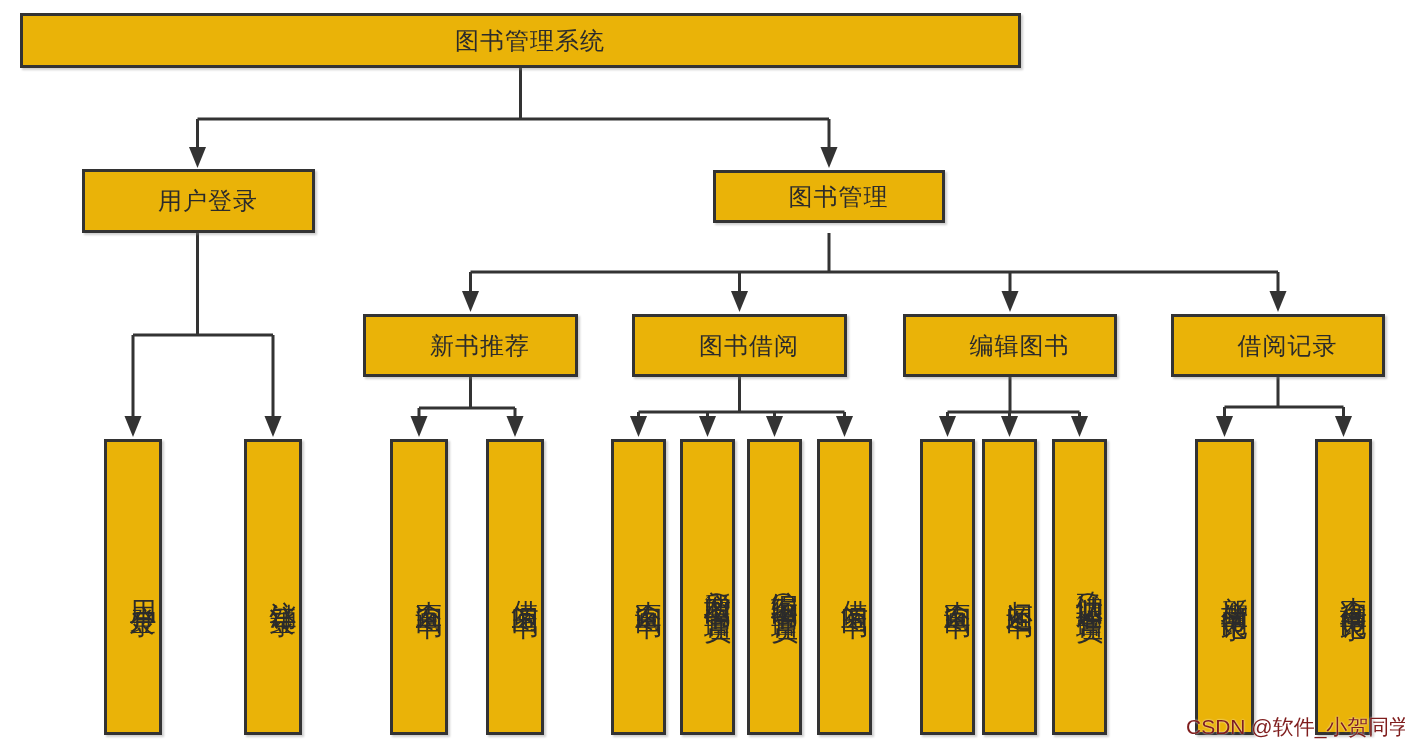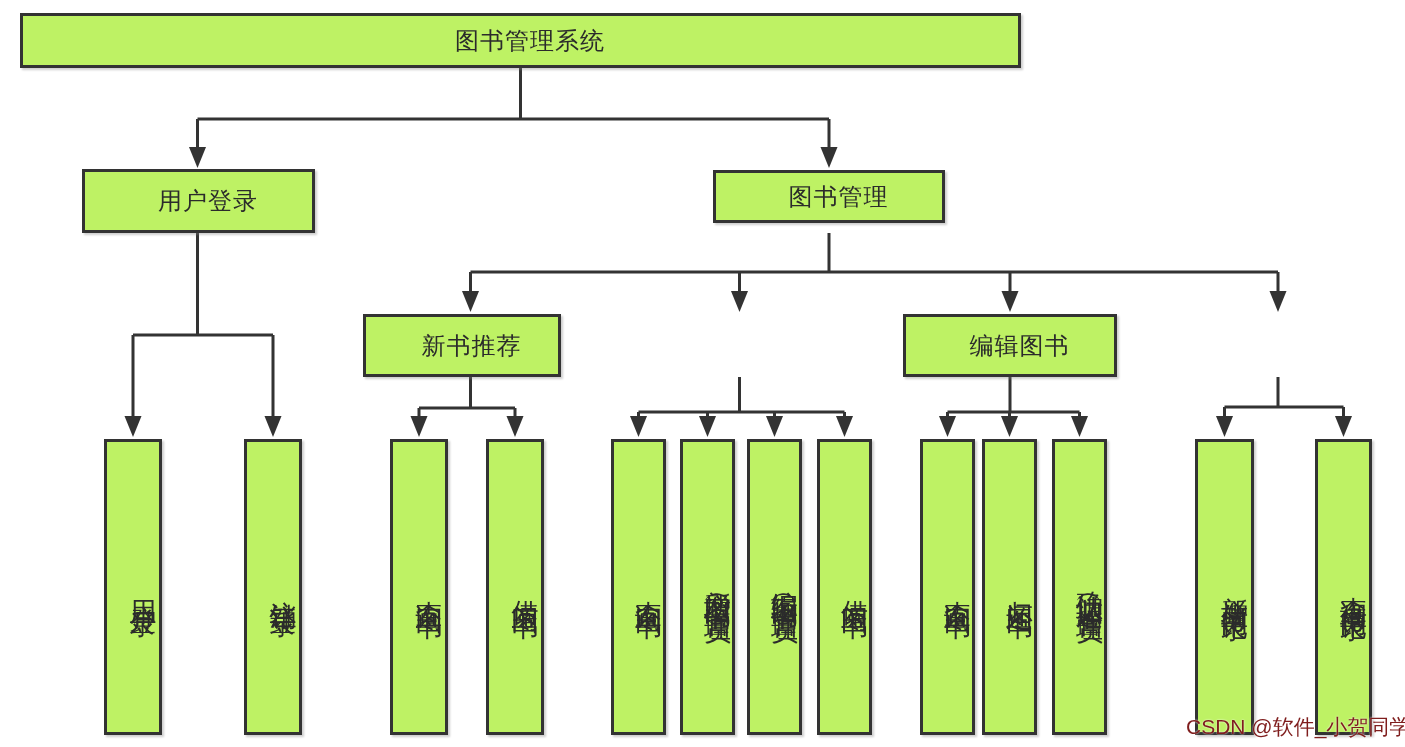--- a/index.html
+++ b/index.html
@@ -2,21 +2,21 @@
 <html><head>
 <meta charset="utf-8">
 <style>
   html,body { margin:0; padding:0; background:#ffffff; }
   .canvas {
     position:relative; width:1405px; height:747px; background:#ffffff;
     font-family:"Liberation Sans", sans-serif; overflow:hidden;
   }
   .connectors { position:absolute; left:0; top:0; }
   .box {
-    position:absolute; background:#bef264; border:3px solid #333333;
+    position:absolute; background:#eab308; border:3px solid #333333;
     box-sizing:border-box; display:flex; align-items:center; justify-content:center;
     color:#2b2b2b; box-shadow:2px 2px 2px rgba(130,130,130,0.38);padding-left:19px;
   }
   .hbox { font-size:24px; letter-spacing:1px; white-space:nowrap; }
   .vbox {
     writing-mode:vertical-rl; text-orientation:mixed;
     font-size:27px; letter-spacing:4px; line-height:1;
   }
   .watermark {
     position:absolute; left:1186px; top:713px; font-size:21px;
@@ -67,22 +67,24 @@
       <polygon points="1216,416 1233,416 1224.5,437"></polygon>
       <polygon points="1335,416 1352,416 1343.5,437"></polygon>
     </g>
   </svg>
 
   <div class="box hbox" style="left:20px;top:13px;width:1001px;height:55px;">图书管理系统</div>
 
   <div class="box hbox" style="left:82px;top:169px;width:233px;height:64px;">用户登录</div>
   <div class="box hbox" style="left:713px;top:170px;width:232px;height:53px;">图书管理</div>
 
-  <div class="box hbox" style="left:363px;top:314px;width:198px;height:63px;">新书推荐</div>
+  <div class="box hbox" style="left:363px;top:314px;width:215px;height:63px;">新书推荐</div>
+  <div class="box hbox" style="left:632px;top:314px;width:215px;height:63px;">图书借阅</div>
   <div class="box hbox" style="left:903px;top:314px;width:214px;height:63px;">编辑图书</div>
+  <div class="box hbox" style="left:1171px;top:314px;width:214px;height:63px;">借阅记录</div>
 
   <div class="box vbox" style="left:104px;top:439px;width:58px;height:296px;">用户登录</div>
   <div class="box vbox" style="left:244px;top:439px;width:58px;height:296px;">注销登录</div>
 
   <div class="box vbox" style="left:390px;top:439px;width:58px;height:296px;">查询图书</div>
   <div class="box vbox" style="left:486px;top:439px;width:58px;height:296px;">借阅图书</div>
 
   <div class="box vbox" style="left:611px;top:439px;width:55px;height:296px;">查询图书</div>
   <div class="box vbox" style="left:680px;top:439px;width:55px;height:296px;">新增图书（管理员）</div>
   <div class="box vbox" style="left:747px;top:439px;width:55px;height:296px;">编辑图书（管理员）</div>

